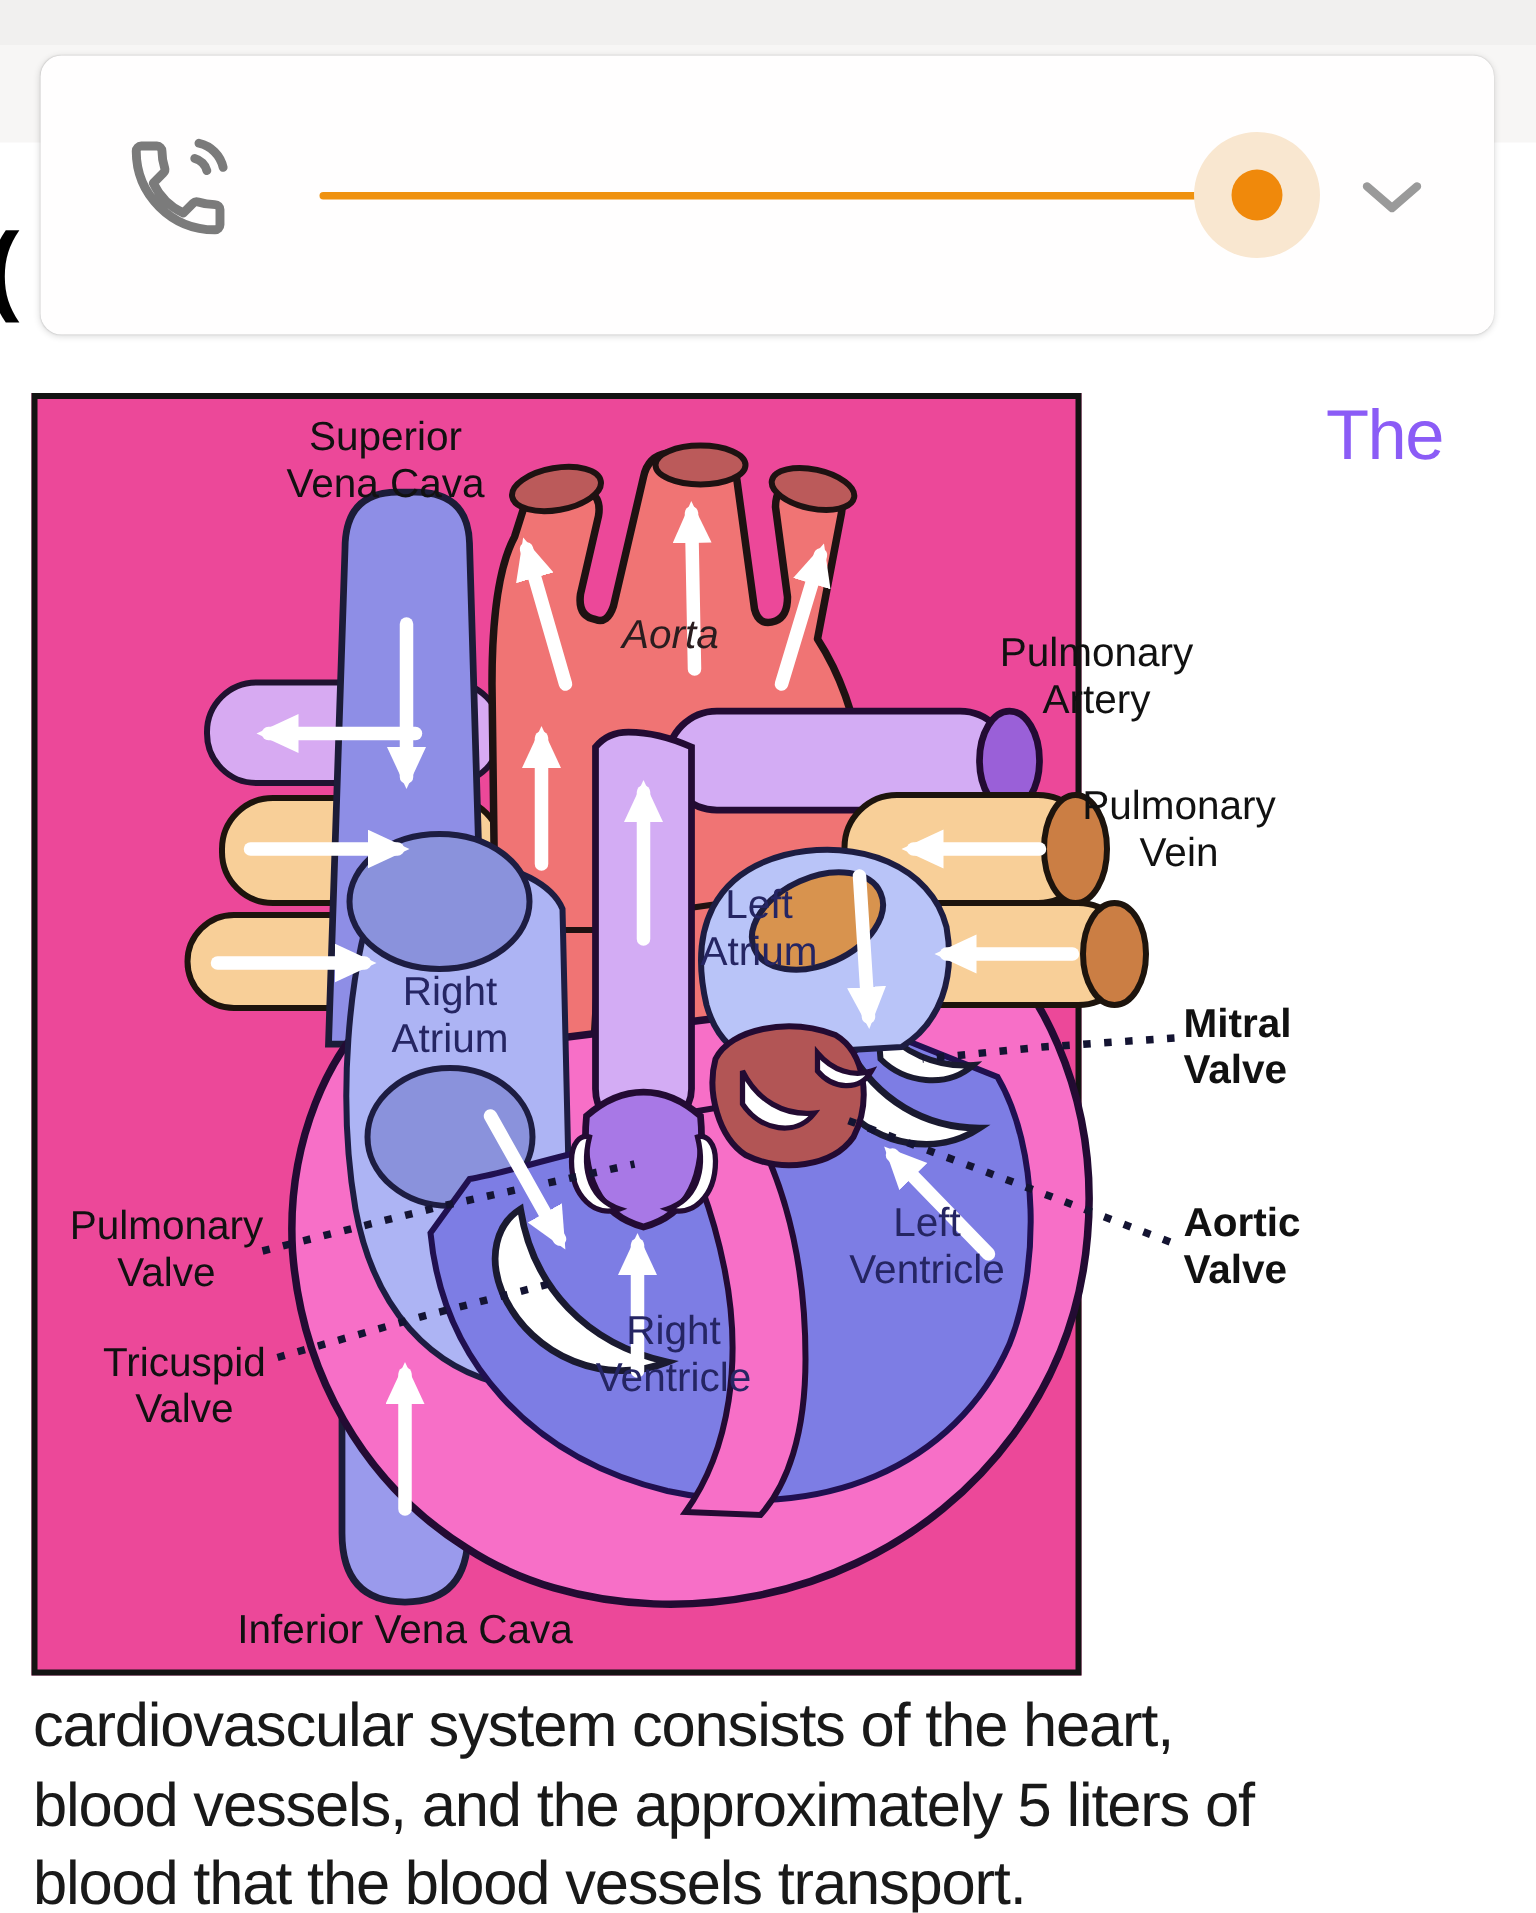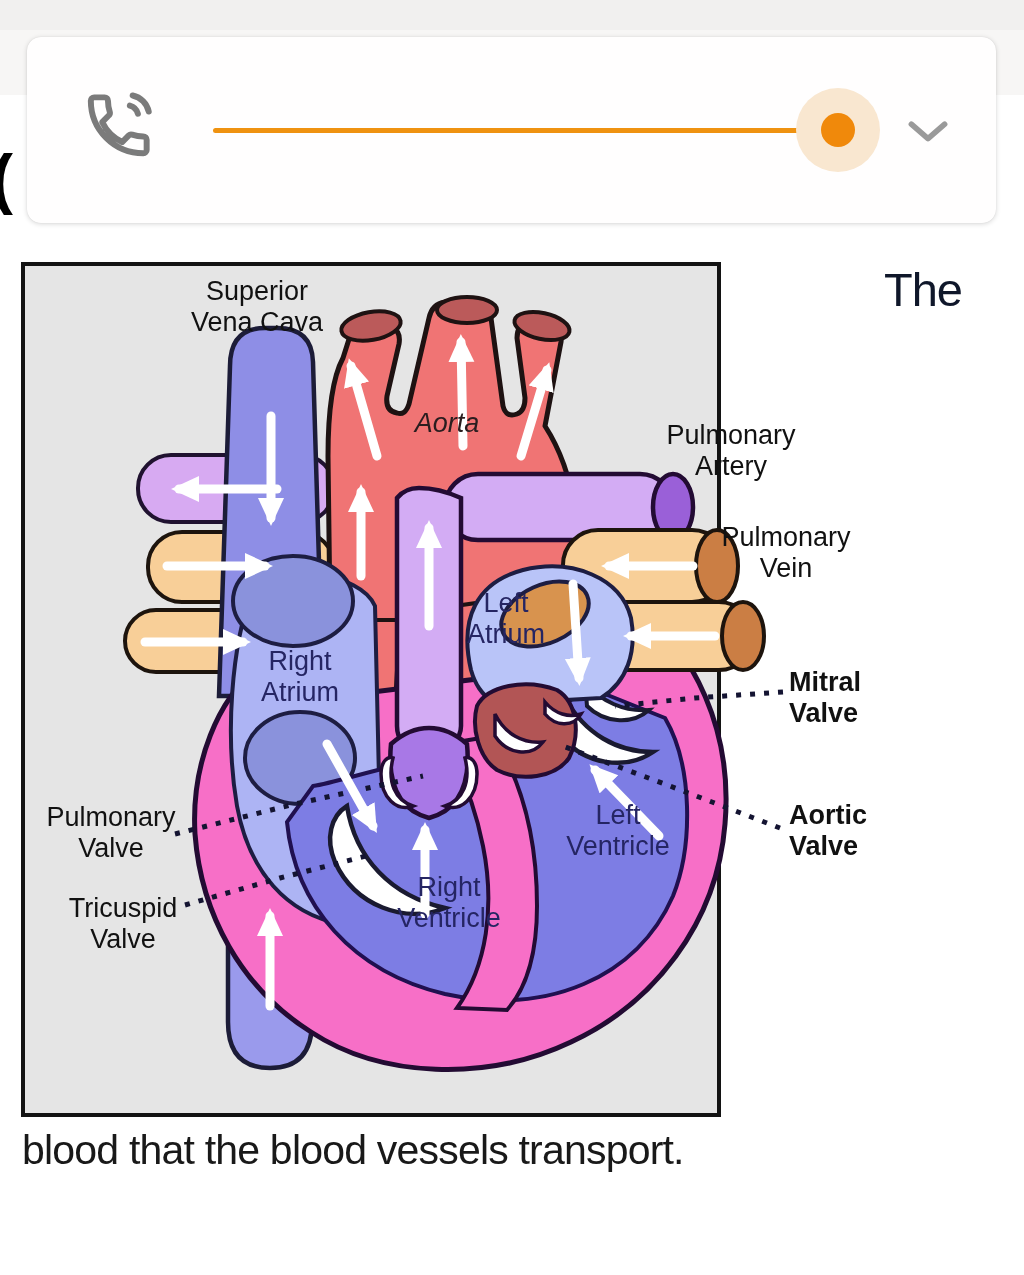--- a/index.html
+++ b/index.html
@@ -18,30 +18,30 @@
     box-shadow:0 1px 5px rgba(0,0,0,0.16), 0 0 1px rgba(0,0,0,0.12); }
   .phone-btn { position:absolute; left:50px; top:48px; width:84px; height:84px; background:none; border:none; cursor:pointer; }
   .slider-wrap { position:absolute; left:186px; top:44px; width:680px; height:100px; }
   .slider-track { position:absolute; left:0; top:47px; width:625px; height:5px; background:#ef9210; border-radius:3px; }
   .slider-halo { position:absolute; left:583px; top:7px; width:84px; height:84px; border-radius:50%; background:#f9e7d0; }
   .slider-thumb { position:absolute; left:608px; top:32px; width:34px; height:34px; border-radius:50%; background:#f0890b; }
   .expand-btn { position:absolute; left:876px; top:76px; width:50px; height:40px; background:none; border:none; cursor:pointer; }
 
   
   .diagram-box { position:absolute; left:21px; top:262px; width:700px; height:855px;
-    border:4px solid #131313; background:#e5e5e5; z-index:2; }
+    border:4px solid #131313; background:#ec4899; z-index:2; }
   .diagram-box svg.art { position:absolute; left:0; top:0; width:853px; height:847px; }
 
   .dlabel { position:absolute; font-size:27px; line-height:31px; color:#111;
     white-space:pre-line; text-align:center; z-index:3; }
   .dlabel.left { text-align:left;font-weight:bold; }
   .dlabel.navy { color:#252563;text-align:center; }
   .dlabel.aorta { color:#2a1d1f; }
 
-  .lead-word { position:absolute; left:884px; top:262px; font-size:47px; color:#0f172a; letter-spacing:-1px; z-index:2; }
+  .lead-word { position:absolute; left:884px; top:262px; font-size:47px; color:#8b5cf6; letter-spacing:-1px; z-index:2; }
 
   .caption { position:absolute; left:22px; top:1124px; width:1000px; z-index:2;
     font-size:41px; line-height:52.5px; color:#191919; letter-spacing:-0.8px; }
 </style>
 </head>
 <body>
 
 <div class="page">
   <div class="band-a"></div>
   <div class="band-b"></div>
@@ -180,20 +180,23 @@
     <div class="dlabel left" style="left:764px; top:534px; width:95px;">Aortic
 Valve</div>
     <div class="dlabel navy" style="left:518px; top:534px; width:150px;">Left
 Ventricle</div>
     <div class="dlabel navy" style="left:349px; top:606px; width:150px;">Right
 Ventricle</div>
     <div class="dlabel" style="left:0px; top:536px; width:172px;">Pulmonary
 Valve</div>
     <div class="dlabel" style="left:13px; top:627px; width:170px;">Tricuspid
 Valve</div>
+    <div class="dlabel" style="left:115px; top:805px; width:260px;">Inferior Vena Cava</div>
   </div>
 
   <div class="lead-word">The</div>
 
   <div class="caption">
+    <div>cardiovascular system consists of the heart,</div>
+    <div>blood vessels, and the approximately 5 liters of</div>
     <div>blood that the blood vessels transport.</div>
   </div>
 </div>
 
 </body></html>

